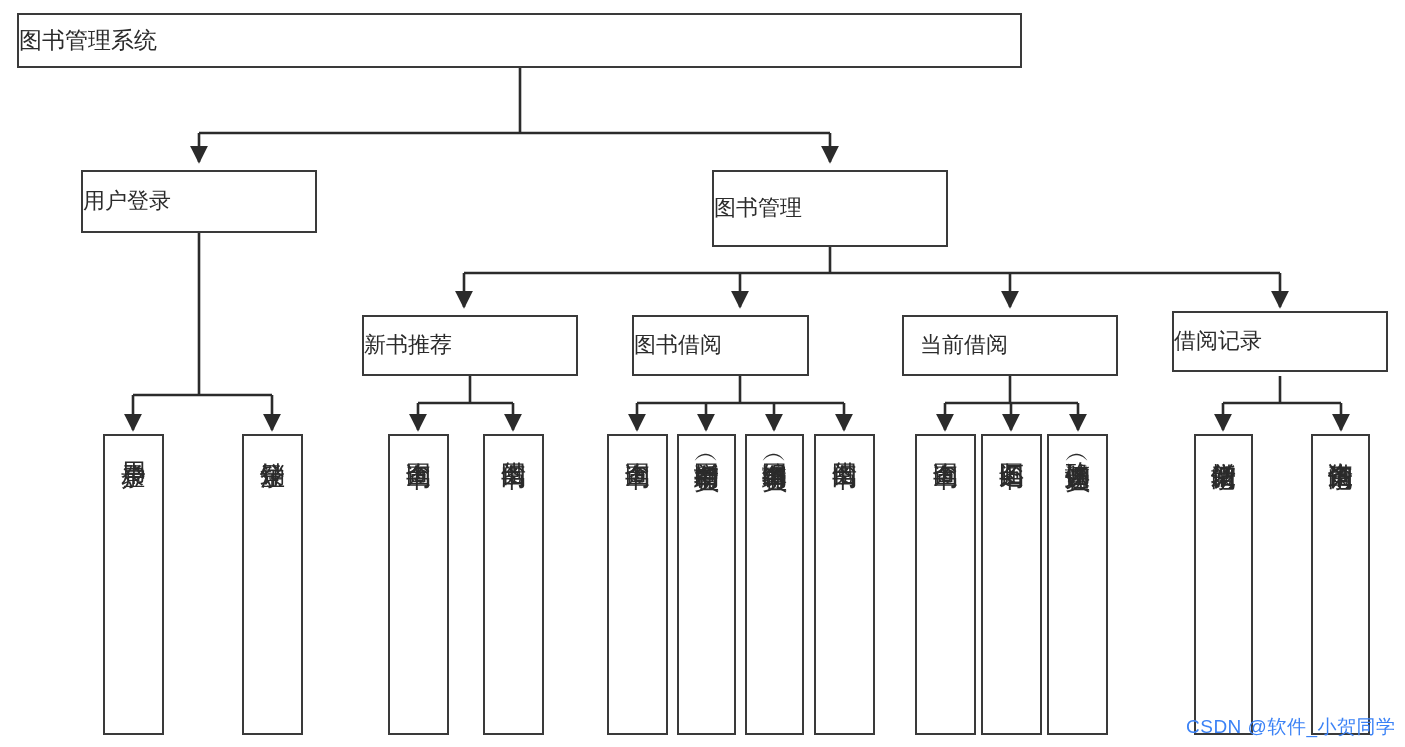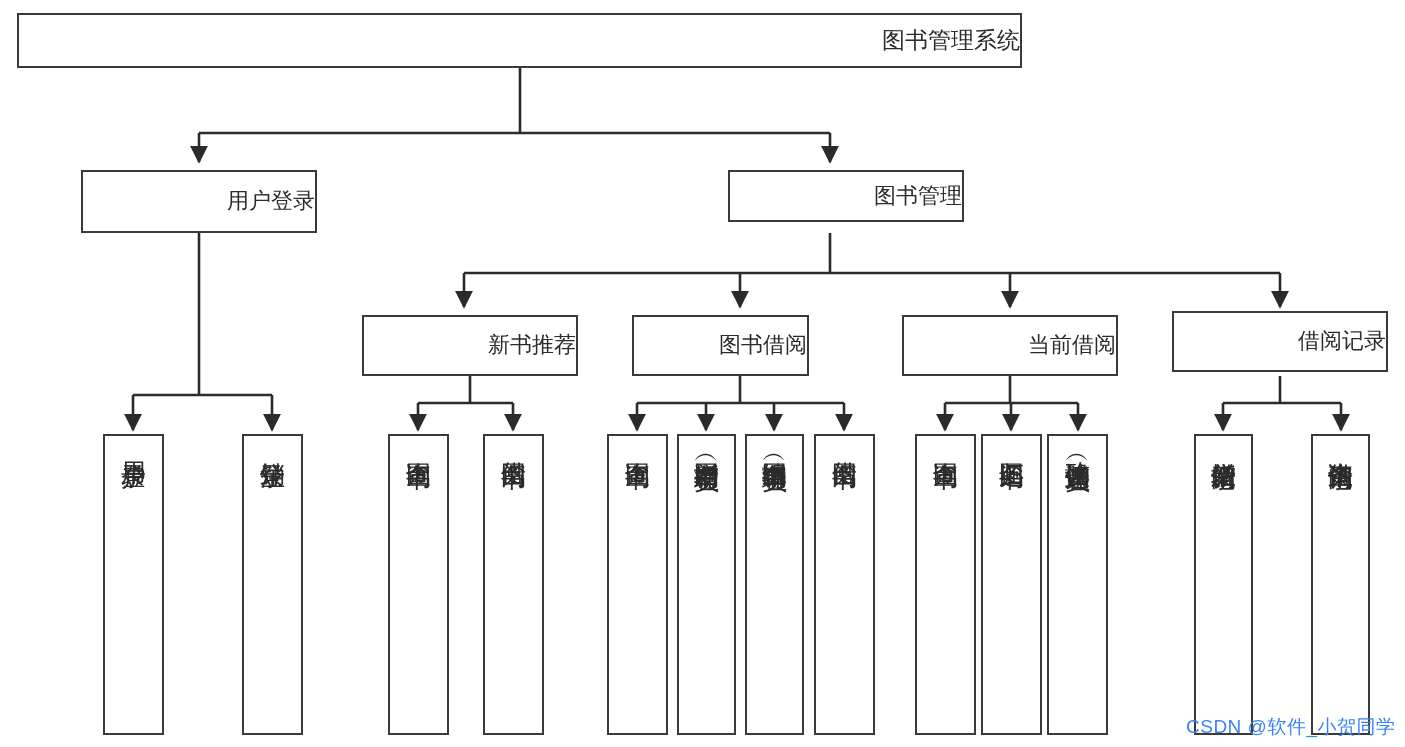--- a/index.html
+++ b/index.html
@@ -25,21 +25,21 @@
     height: 747px;
     pointer-events: none;
   }
   .node {
     position: absolute;
     box-sizing: border-box;
     border: 2px solid #3a3a3a;
     background: #ffffff;
     display: flex;
     align-items: center;
-    justify-content: flex-end;
+    justify-content: flex-start;
     color: #2b2b2b;
   }
   .node-label {
     display: block;
     text-align: center;
     line-height: 1.28;
     white-space: nowrap;
   }
   
   .node.horiz .node-label {
@@ -128,31 +128,31 @@
     </g>
   </svg>
 
   <div class="node horiz root" style="left:17px; top:13px; width:1005px; height:55px;">
     <span class="node-label">图书管理系统</span>
   </div>
 
   <div class="node horiz" style="left:81px; top:170px; width:236px; height:63px;">
     <span class="node-label">用户登录</span>
   </div>
-  <div class="node horiz" style="left:728px; top:170px; width:236px; height:52px;">
+  <div class="node horiz" style="left:712px; top:170px; width:236px; height:77px;">
     <span class="node-label">图书管理</span>
   </div>
 
   <div class="node horiz" style="left:362px; top:315px; width:216px; height:61px;">
     <span class="node-label">新书推荐</span>
   </div>
   <div class="node horiz" style="left:632px; top:315px; width:177px; height:61px;">
     <span class="node-label">图书借阅</span>
   </div>
-  <div class="node horiz" style="left:902px; top:315px; width:216px; height:61px;">
+  <div class="node horiz" style="left:902px; top:315px; width:216px; height:61px;padding-left:16px;">
     <span class="node-label">当前借阅</span>
   </div>
   <div class="node horiz" style="left:1172px; top:311px; width:216px; height:61px;">
     <span class="node-label">借阅记录</span>
   </div>
 
   <div class="node vert" style="left:103px; top:434px; width:61px; height:301px;">
     <span class="node-label">用户登录</span>
   </div>
   <div class="node vert" style="left:242px; top:434px; width:61px; height:301px;">

